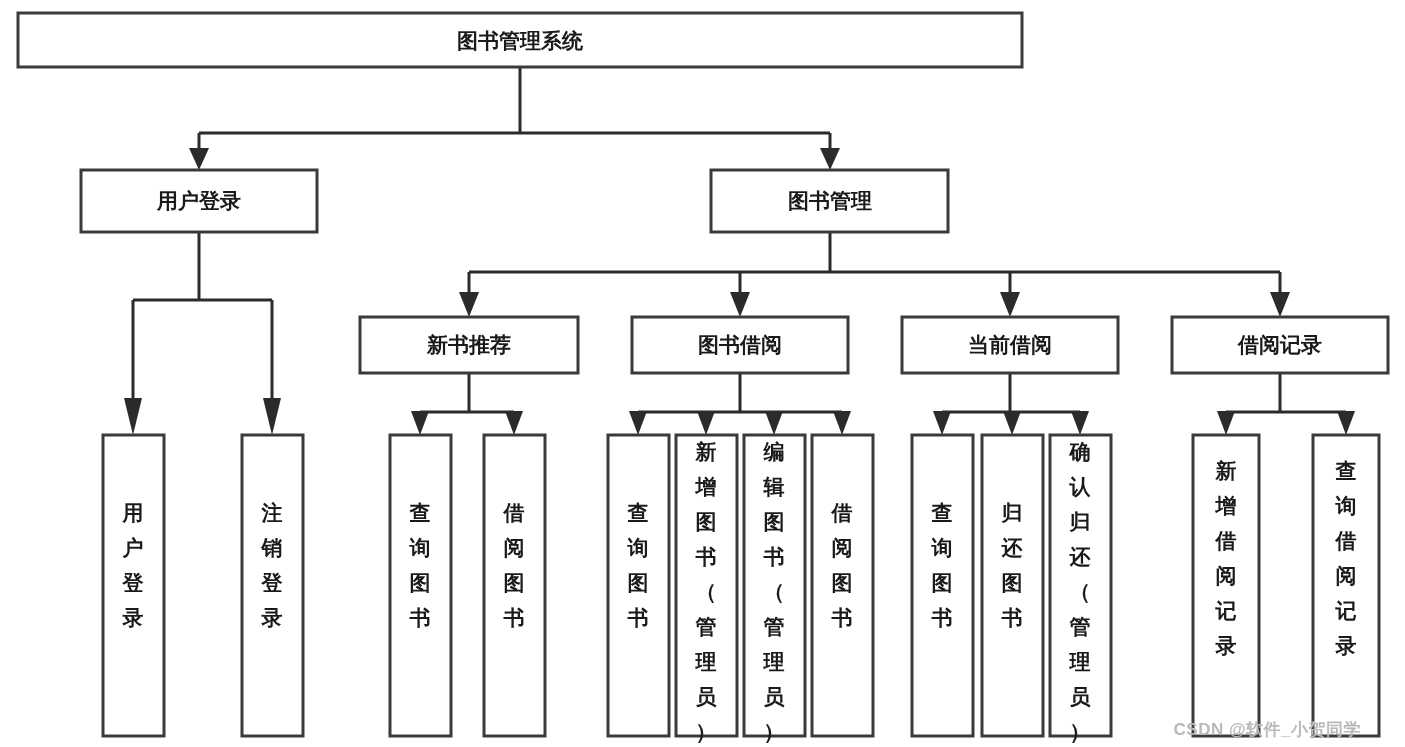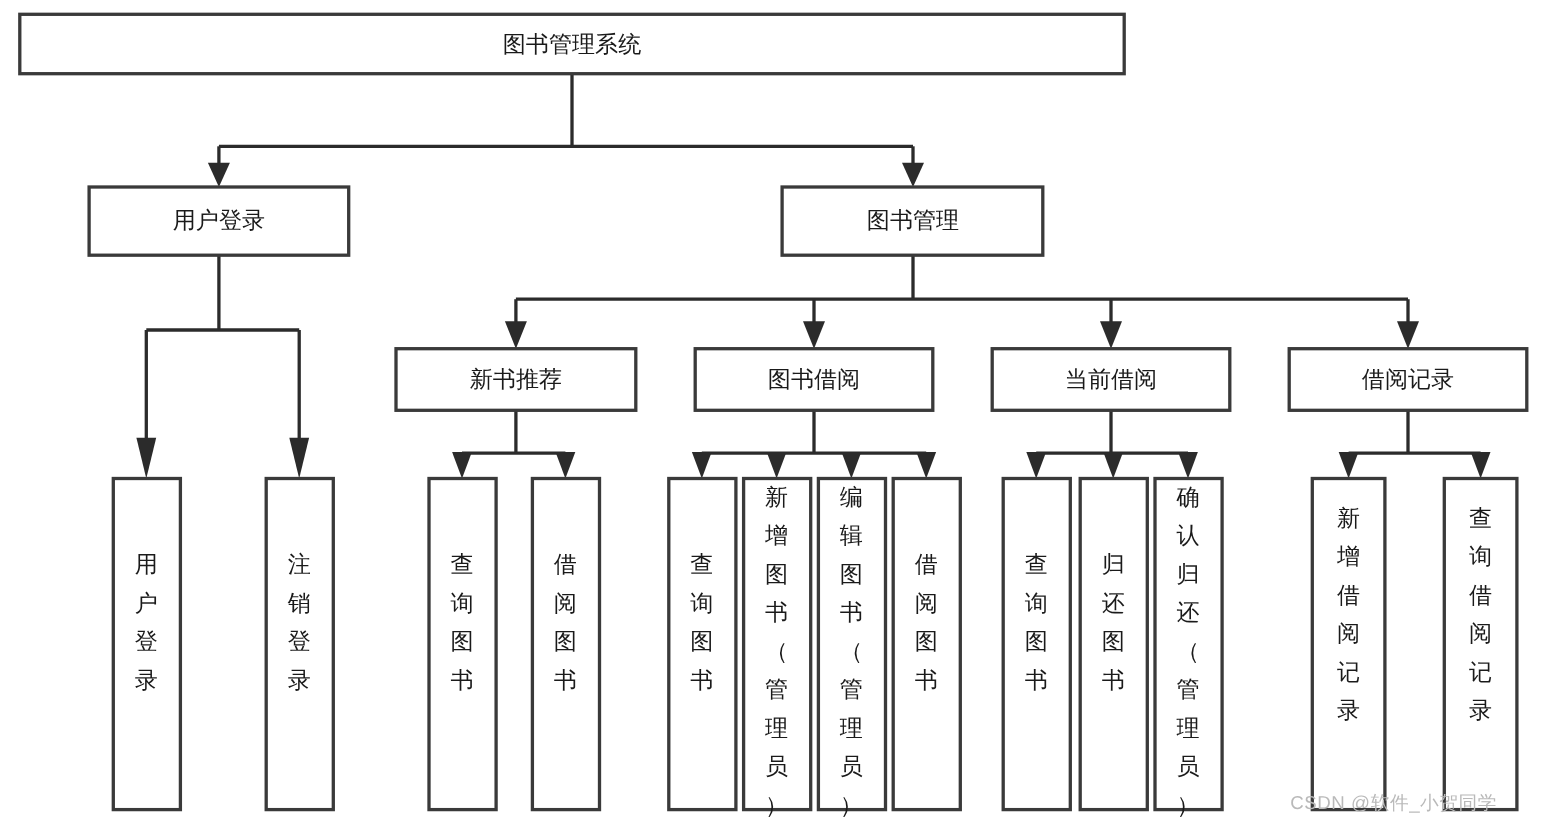--- a/index.html
+++ b/index.html
@@ -11,20 +11,21 @@
     width: 1405px;
     height: 747px;
     font-family: "Liberation Sans", "DejaVu Sans", sans-serif;
     overflow: hidden;
     position: relative;
   }
   #diagram-root {
     position: relative;
     width: 1369px;
     height: 747px;
+    font-weight: bold;
   }
   svg#chart-svg {
     position: absolute;
     top: 0;
     left: 0;
     width: 1405px;
     height: 747px;
     display: block;
   }
   .node-box {

